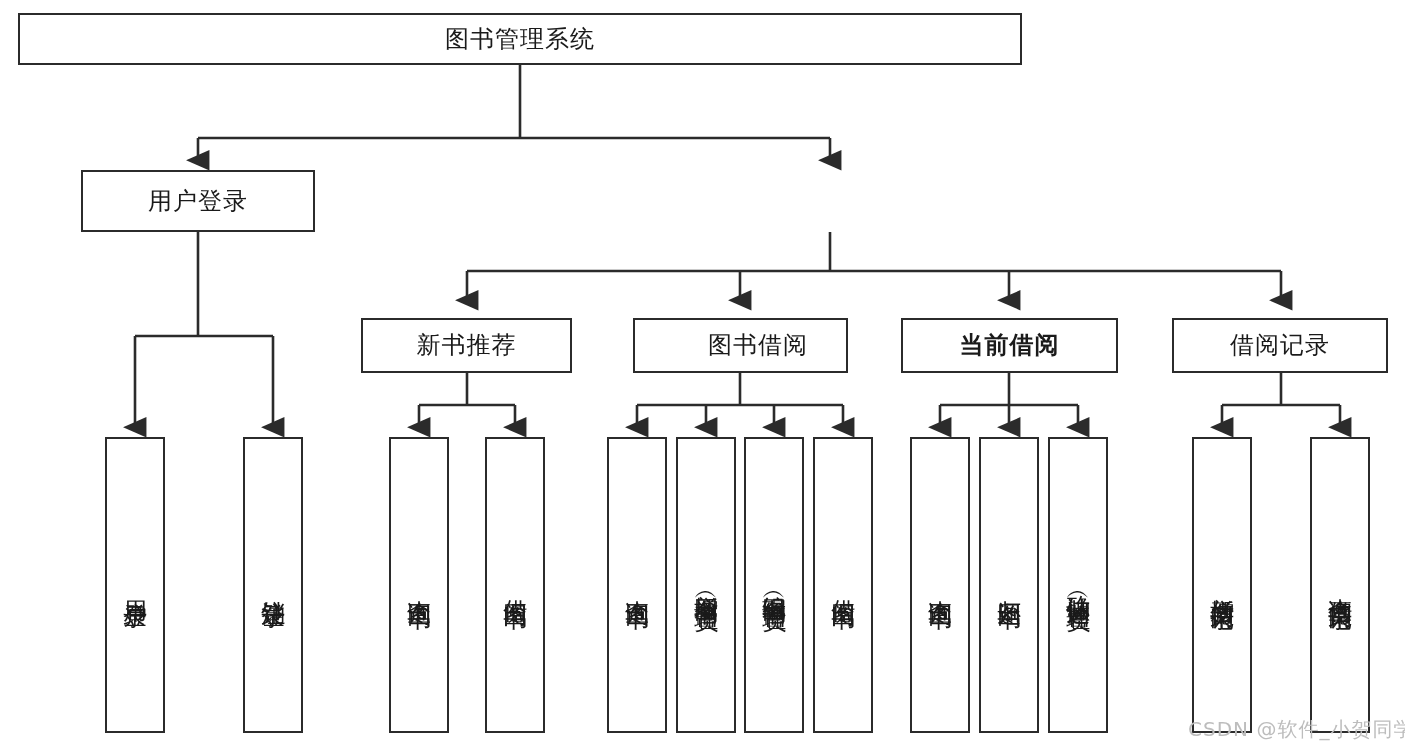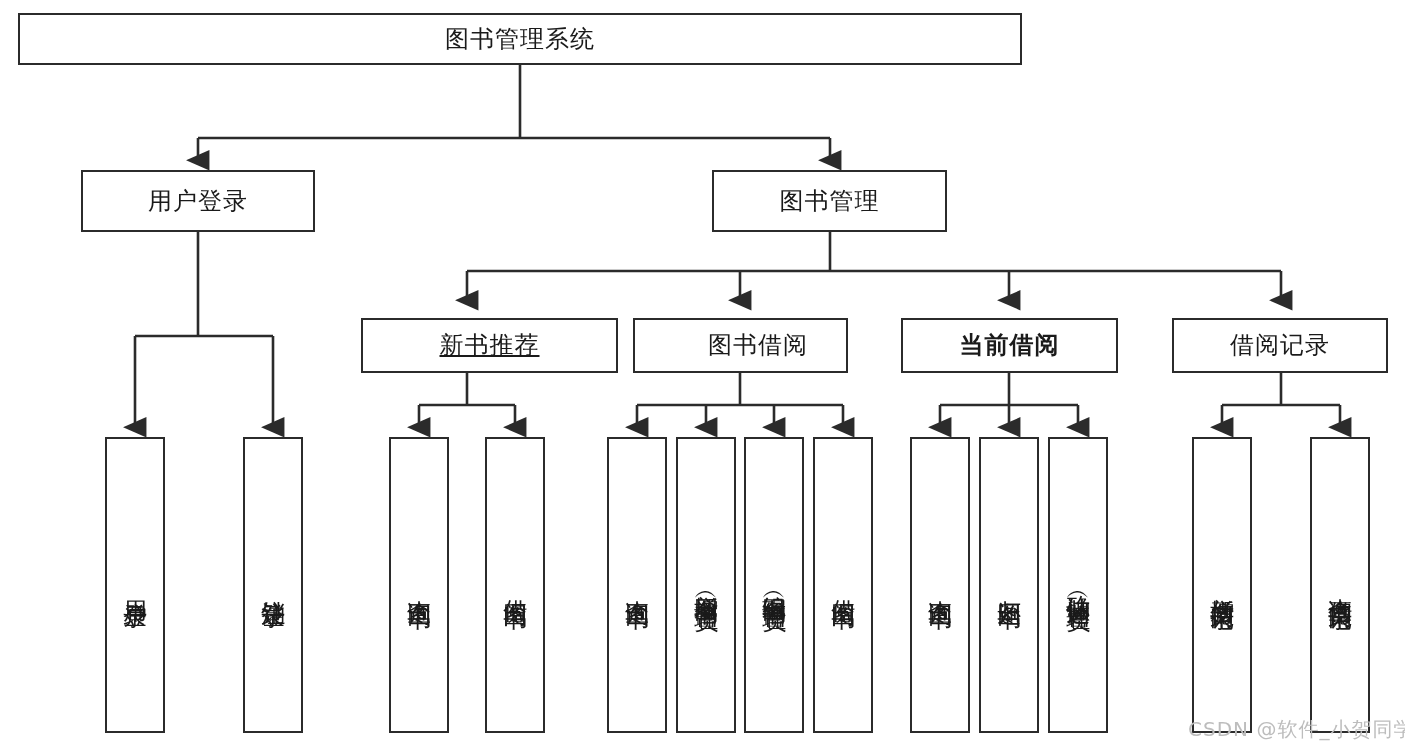--- a/index.html
+++ b/index.html
@@ -114,25 +114,22 @@
     </g>
   </svg>
 
   <div class="node h" style="left:18px;top:13px;width:1004px;height:52px;">
     <span>图书管理系统</span>
   </div>
 
   <div class="node h" style="left:81px;top:170px;width:234px;height:62px;">
     <span>用户登录</span>
   </div>
-  <div class="node h" style="left:712px;top:170px;width:235px;height:62px;">
-    <span>图书管理</span>
-  </div>
 
-  <div class="node h" style="left:361px;top:318px;width:257px;height:55px;text-decoration:underline;">
+  <div class="node h" style="left:361px;top:318px;width:211px;height:55px;">
     <span>新书推荐</span>
   </div>
   <div class="node h" style="left:633px;top:318px;width:215px;height:55px;padding-left:35px;">
     <span>图书借阅</span>
   </div>
   <div class="node h" style="left:901px;top:318px;width:217px;height:55px;font-weight:bold;">
     <span>当前借阅</span>
   </div>
   <div class="node h" style="left:1172px;top:318px;width:216px;height:55px;justify-content:center;">
     <span>借阅记录</span>

